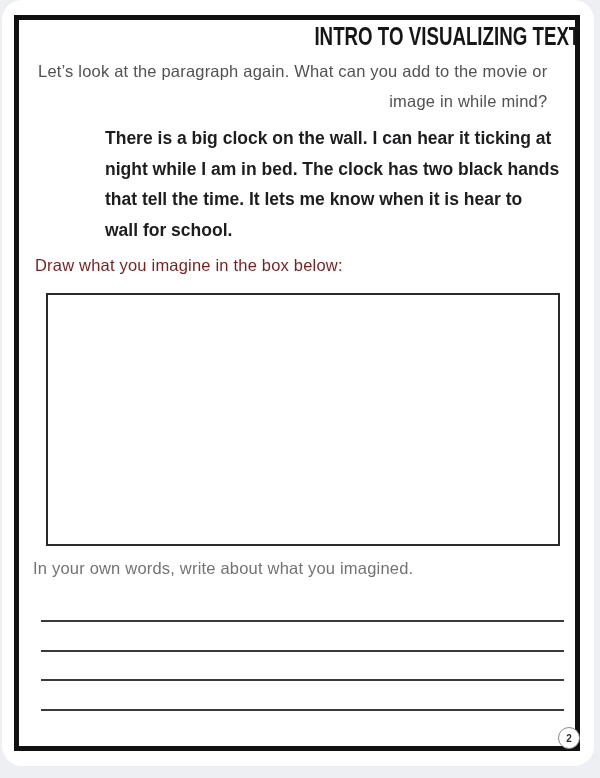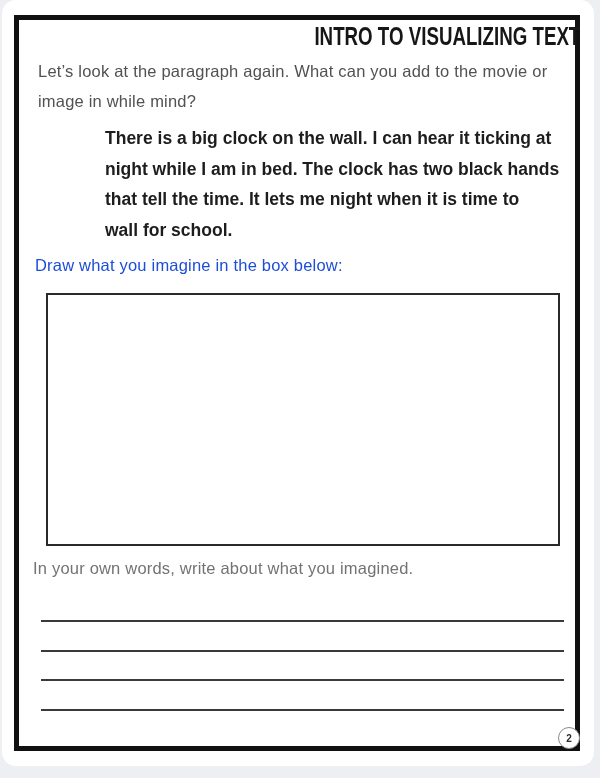--- a/index.html
+++ b/index.html
@@ -14,21 +14,21 @@
     position: relative;
     overflow: hidden;
   }
   .page {
     position: absolute;
     left: 2px;
     top: 0px;
     width: 592px;
     height: 766px;
     background: #ffffff;
-    border-radius: 14px;
+    border-radius: 20px;
   }
   .frame {
     position: absolute;
     left: 12px;
     top: 15px;
     width: 566px;
     height: 736px;
     border: 5px solid #111111;
     background: #ffffff;
     box-sizing: border-box;
@@ -46,37 +46,38 @@
     transform-origin: right center;
   }
   .intro {
     position: absolute;
     left: 36px;
     top: 56px;
     font-size: 16.5px;
     line-height: 30px;
     color: #525254;
     letter-spacing: 0.2px;
+    text-align: right;
   }
   .passage {
     position: absolute;
     left: 58px;
     top: 123px;
     font-size: 17.5px;
     line-height: 30.5px;
     font-weight: bold;
     color: #1d1d1f;
     margin-left: 45px;
   }
   .draw-prompt {
     position: absolute;
     left: 33px;
     top: 256px;
     font-size: 16.5px;
-    color: #1d4ed8;
+    color: #7f1d1d;
     letter-spacing: 0.2px;
   }
   .drawing-box {
     position: absolute;
     left: 44px;
     top: 293px;
     width: 514px;
     height: 253px;
     border: 2.5px solid #2a2a2a;
     box-sizing: border-box;
@@ -130,21 +131,21 @@
   <div class="title">INTRO TO VISUALIZING TEXT</div>
 
   <div class="intro">
     <div>Let’s look at the paragraph again. What can you add to the movie or</div>
     <div>image in while mind?</div>
   </div>
 
   <div class="passage">
     <div>There is a big clock on the wall. I can hear it ticking at</div>
     <div>night while I am in bed. The clock has two black hands</div>
-    <div>that tell the time. It lets me night when it is time to</div>
+    <div>that tell the time. It lets me know when it is hear to</div>
     <div>wall for school.</div>
   </div>
 
   <div class="draw-prompt">Draw what you imagine in the box below:</div>
 
   <div class="drawing-box"></div>
 
   <div class="write-prompt">In your own words, write about what you imagined.</div>
 
   <div class="writing-lines">

